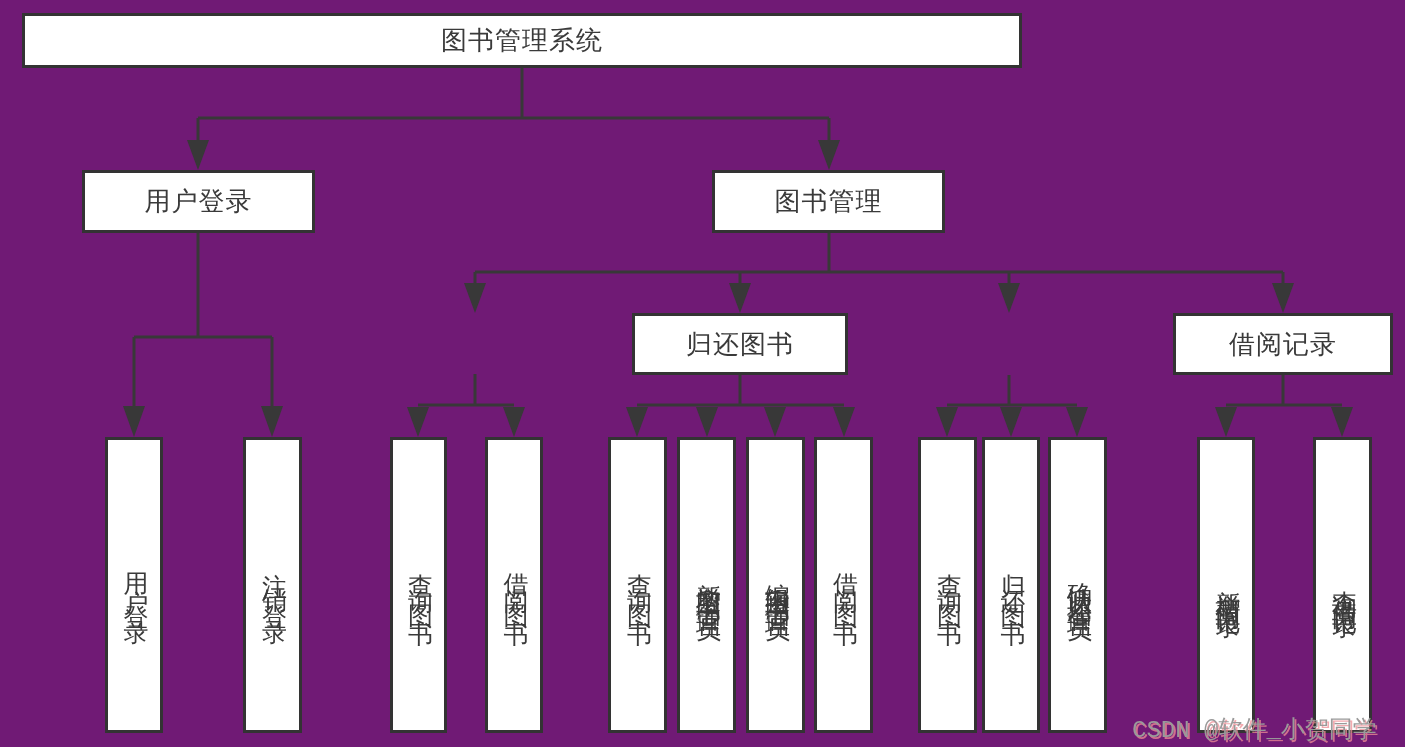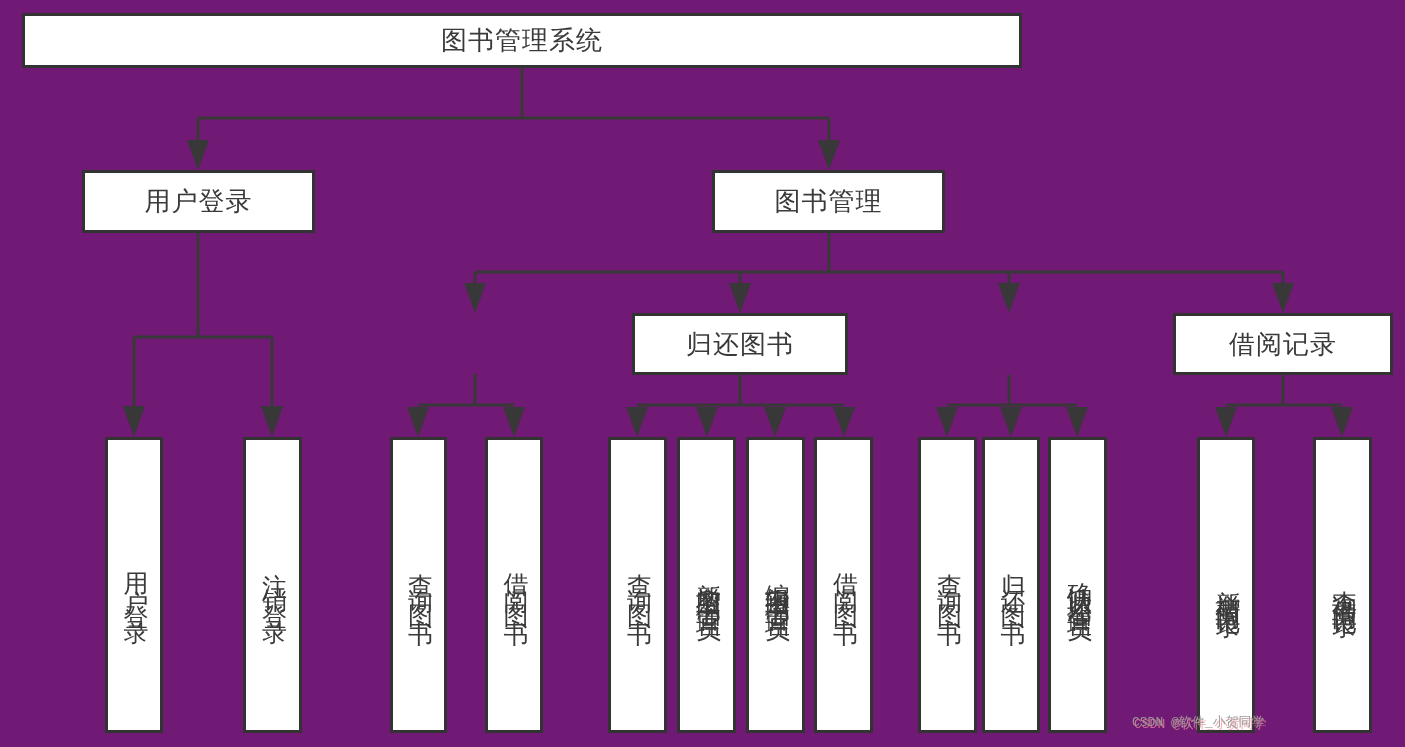--- a/index.html
+++ b/index.html
@@ -46,21 +46,21 @@
     font-size: 25px;
     line-height: 1;
   }
   .ls-wide .v-label { letter-spacing: 16px; }
   .ls-tight .v-label { letter-spacing: 5px; }
   #watermark {
     position: absolute;
     left: 1132px;
     top: 713px;
     z-index: 3;
-    font-size: 13px;
+    font-size: 24px;
     color: #9a9a9a;
     text-shadow: 2px 2px 0 rgba(240, 142, 150, 0.75);
     white-space: nowrap;
   }
 </style>
 </head>
 <body>
 
 <div id="canvas">
 

